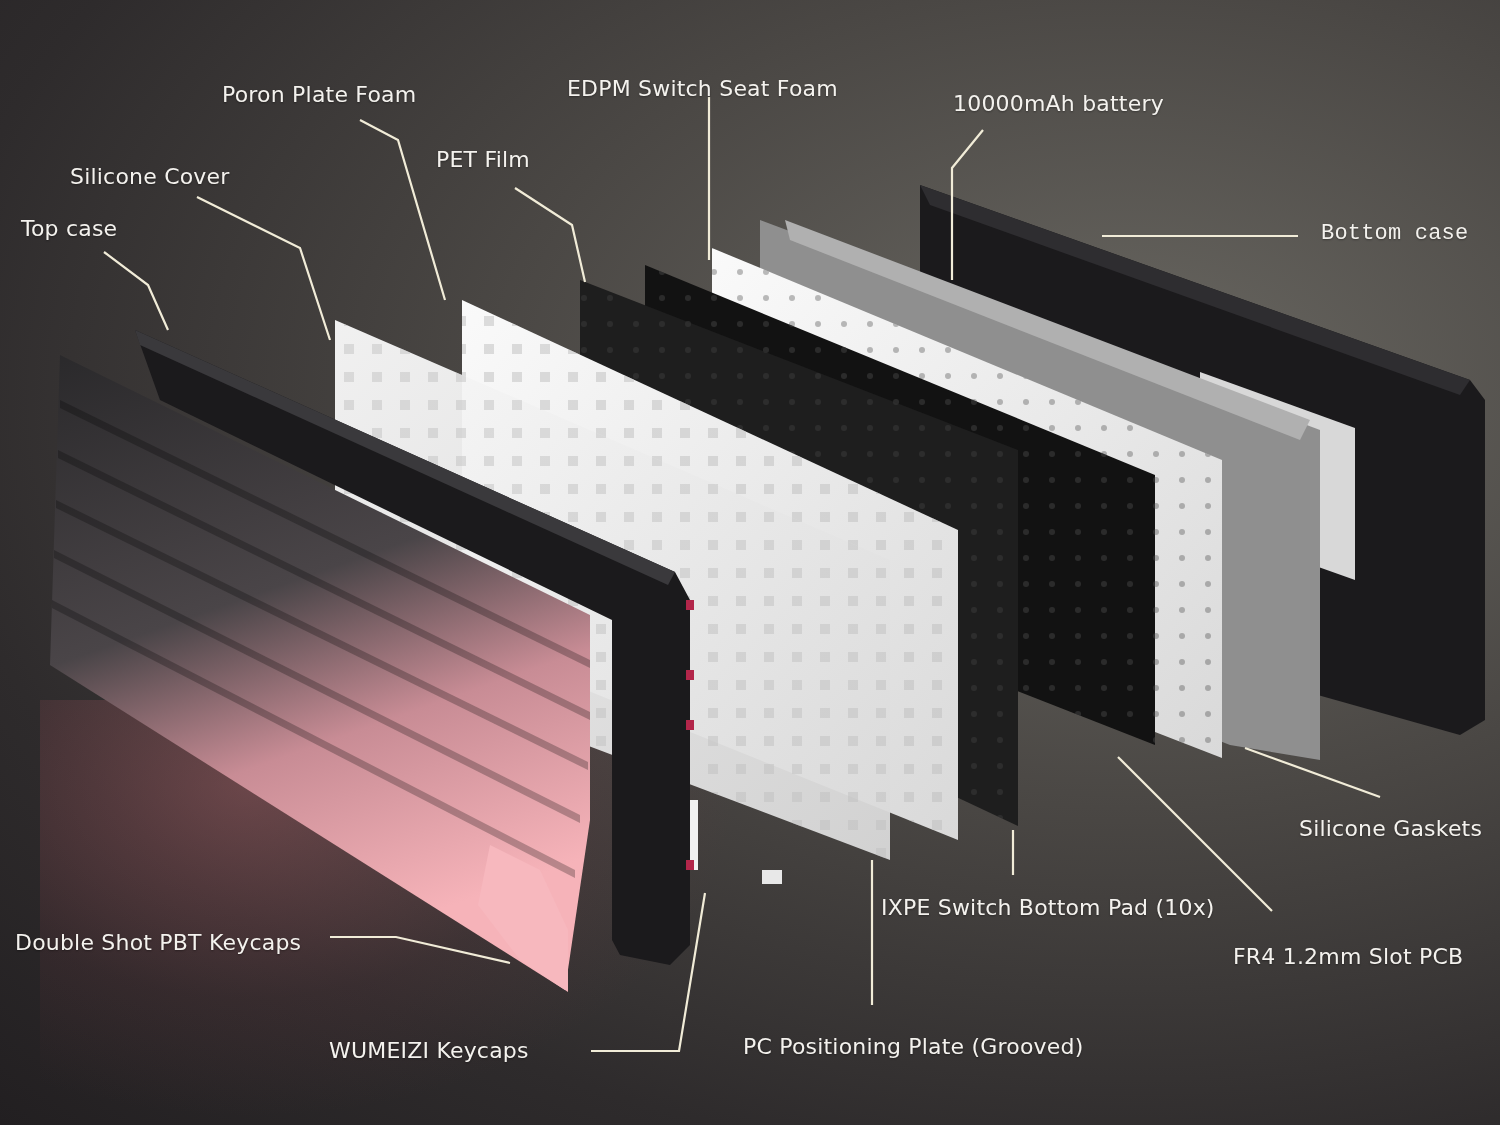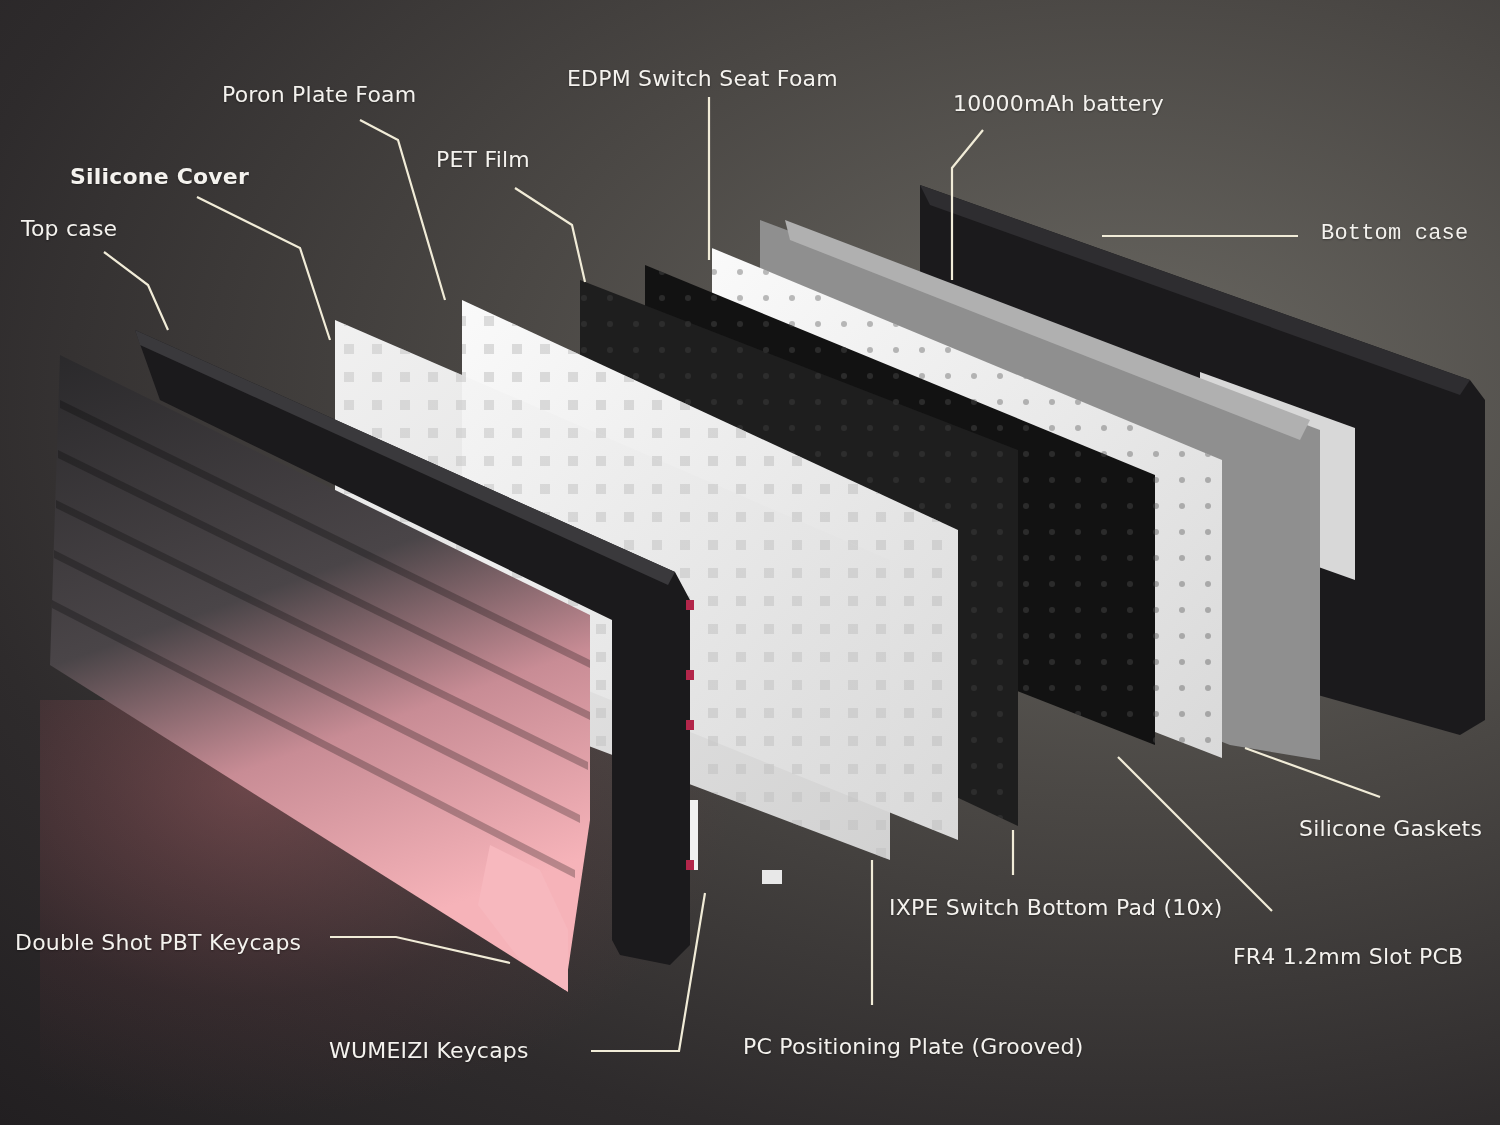--- a/index.html
+++ b/index.html
@@ -119,25 +119,25 @@
       <polyline points="1380,797 1245,748"></polyline>
       <polyline points="1272,911 1118,757"></polyline>
       <polyline points="1013,875 1013,830"></polyline>
       <polyline points="872,1005 872,860"></polyline>
       <polyline points="591,1051 679,1051 705,893"></polyline>
       <polyline points="330,937 396,937 510,963"></polyline>
     </g>
   </svg>
 
   <div class="label" style="left:21px; top:216px;text-align:right;">Top case</div>
-  <div class="label" style="left:70px; top:164px;font-weight:bold;">Silicone Cover</div>
+  <div class="label" style="left:70px; top:164px;">Silicone Cover</div>
   <div class="label" style="left:222px; top:82px;">Poron Plate Foam</div>
   <div class="label" style="left:436px; top:147px;">PET Film</div>
-  <div class="label" style="left:567px; top:66px;">EDPM Switch Seat Foam</div>
+  <div class="label" style="left:567px; top:76px;">EDPM Switch Seat Foam</div>
   <div class="label" style="left:953px; top:91px;">10000mAh battery</div>
   <div class="label" style="left:1321px; top:221px;font-family:Liberation Mono, monospace;">Bottom case</div>
   <div class="label" style="left:1299px; top:816px;">Silicone Gaskets</div>
   <div class="label" style="left:1233px; top:944px;">FR4 1.2mm Slot PCB</div>
-  <div class="label" style="left:881px; top:895px;margin-left:8px;">IXPE Switch Bottom Pad (10x)</div>
+  <div class="label" style="left:881px; top:895px;">IXPE Switch Bottom Pad (10x)</div>
   <div class="label" style="left:743px; top:1034px;">PC Positioning Plate (Grooved)</div>
   <div class="label" style="left:329px; top:1038px;">WUMEIZI Keycaps</div>
   <div class="label" style="left:15px; top:918px;margin-top:12px;">Double Shot PBT Keycaps</div>
 </div>
 
 </body></html>

